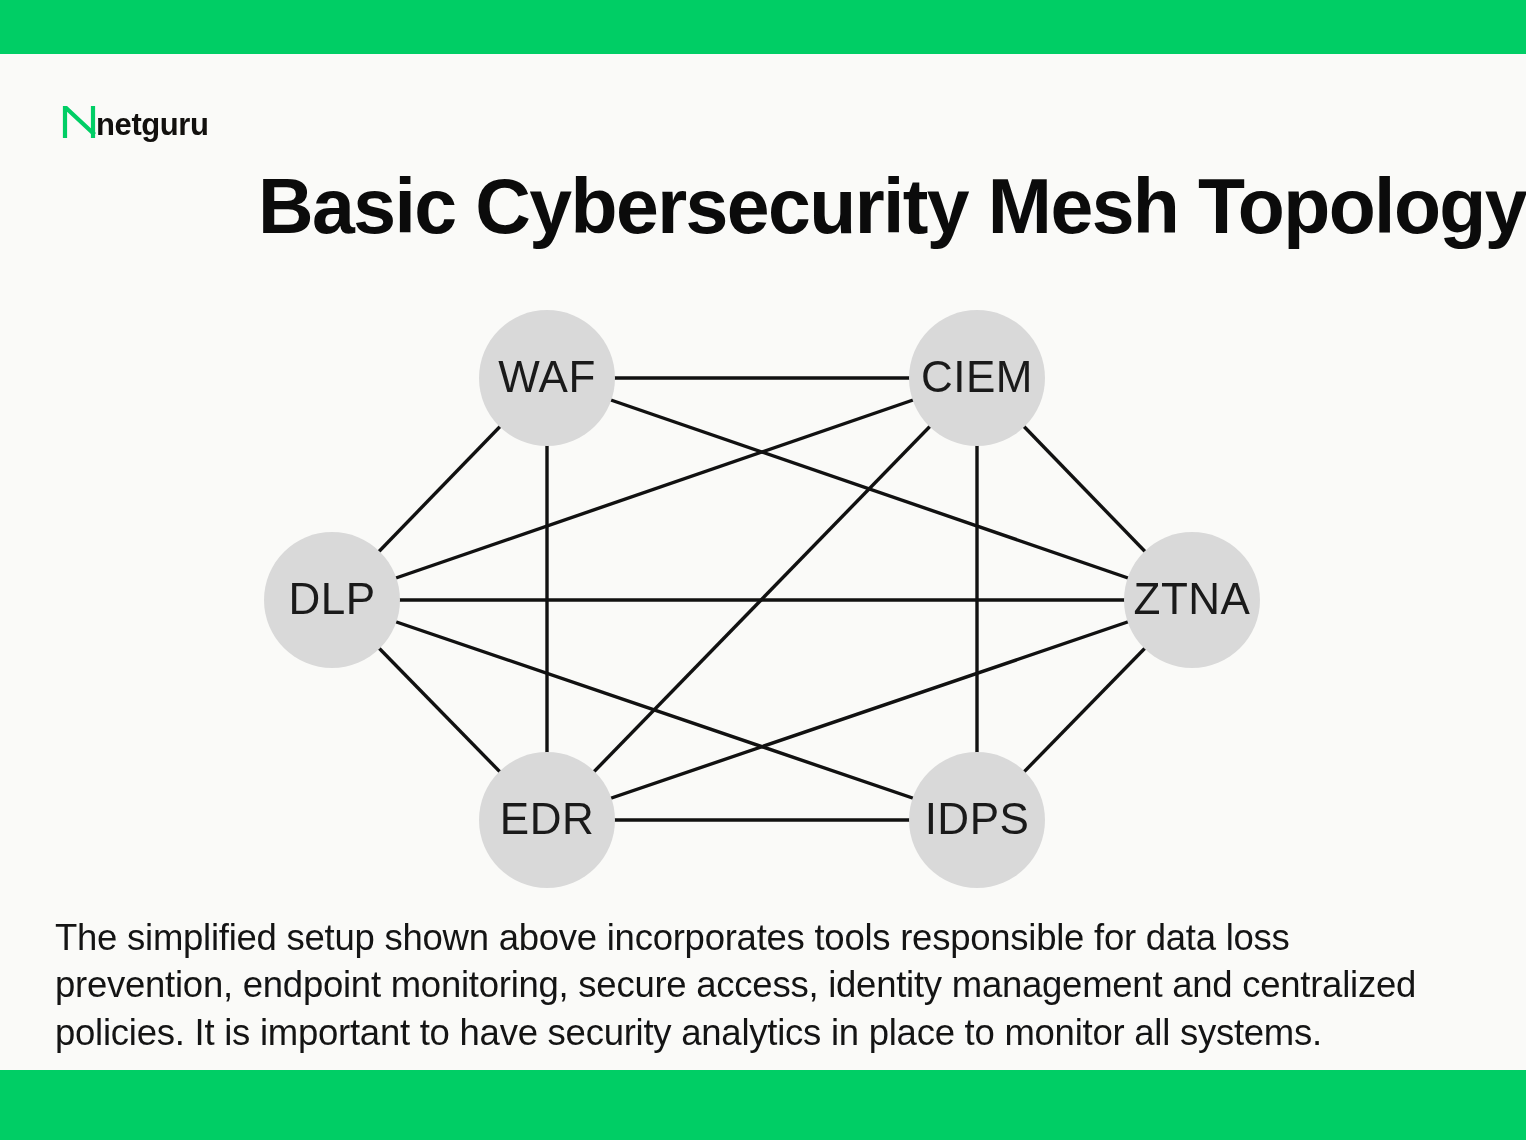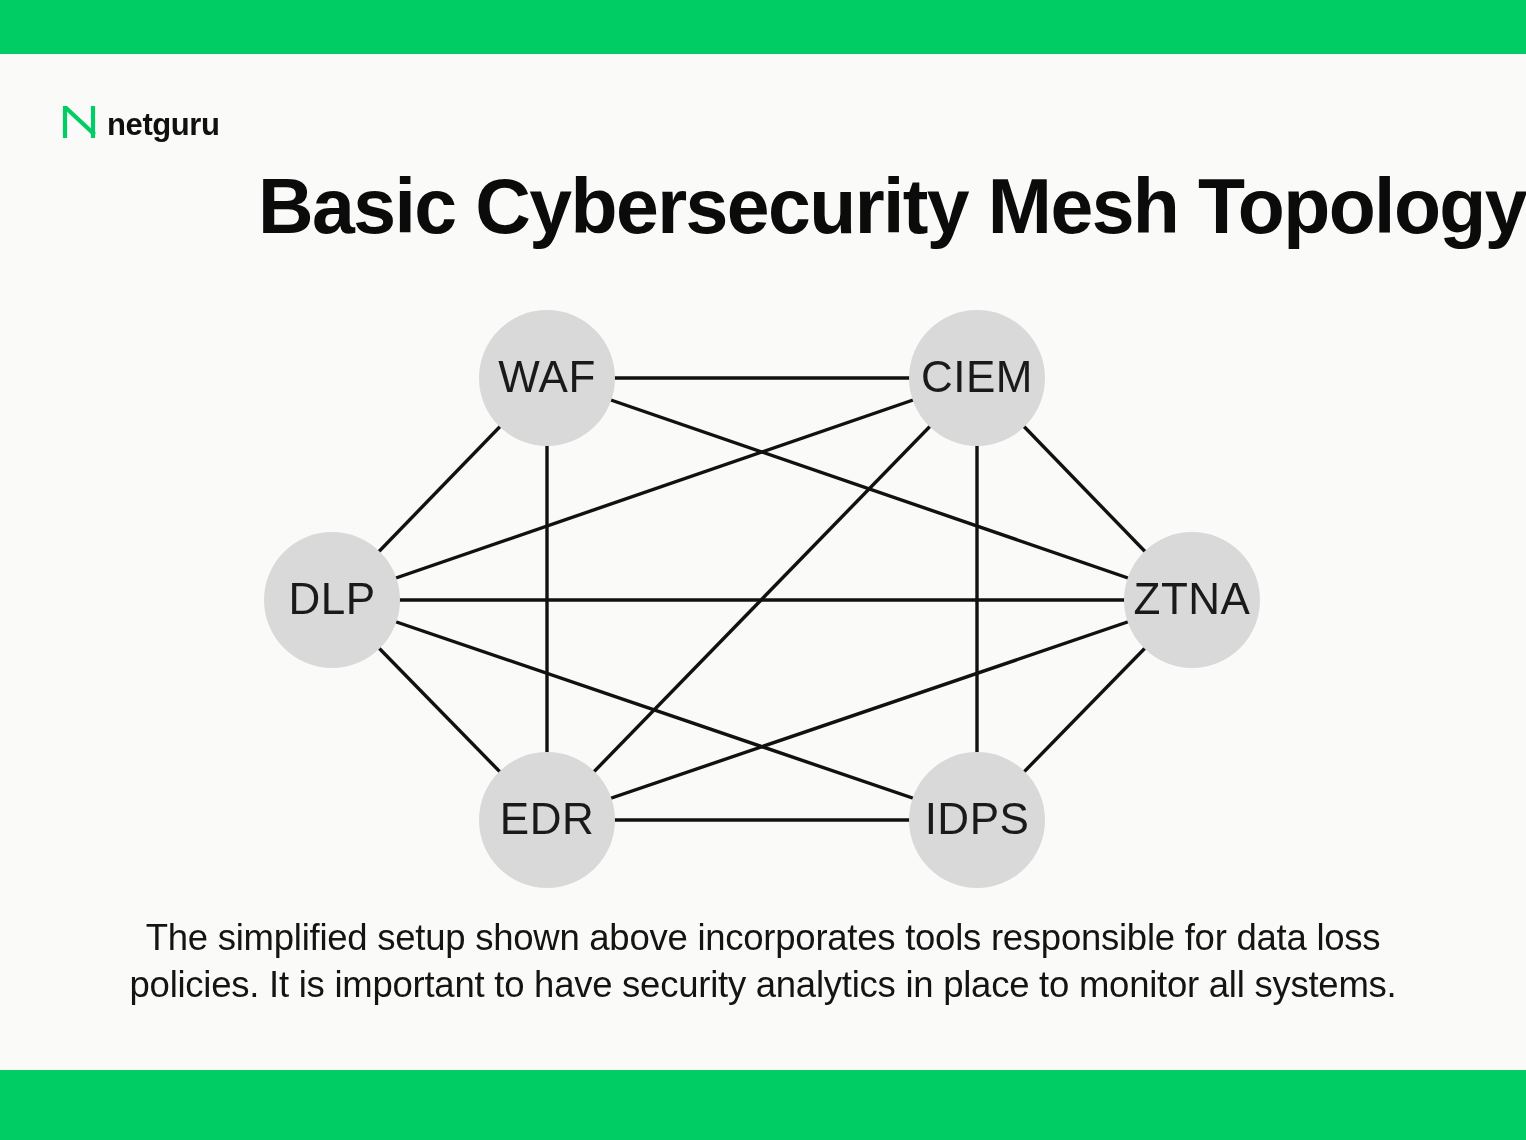--- a/index.html
+++ b/index.html
@@ -22,21 +22,20 @@
   }
   #bar-top   { top: 0;     height: 54px; }
   #bar-bottom{ top: 1070px; height: 70px; }
 
   #logo {
     position: absolute;
     left: 62px;
     top: 106px;
     display: flex;
     align-items: center;
-    gap: 11px;
   }
   #logo-mark { display: block; }
   #logo-text {
     font-family: "Liberation Sans", sans-serif;
     font-size: 31px;
     font-weight: 700;
     color: #12100E;
     letter-spacing: -0.4px;
     line-height: 1;
   }
@@ -78,21 +77,20 @@
     text-anchor: middle;
     dominant-baseline: middle;
     letter-spacing: 0.5px;
   }
 
   #caption {
     position: absolute;
     left: 55px;
     top: 914px;
     width: 1416px;
-    text-align: center;
     font-family: "Liberation Sans", sans-serif;
     font-size: 36.5px;
     font-weight: 400;
     color: #141414;
     line-height: 1.30;
     letter-spacing: -0.25px;
   }
   #caption div { white-space: nowrap; }
 </style>
 </head>
@@ -152,16 +150,17 @@
       </g>
       <g>
         <circle cx="977" cy="545" r="68" class="node-circle"></circle>
         <text x="977" y="547" class="node-label">IDPS</text>
       </g>
     </g>
 </svg>
 
 <div id="caption">
   <div>The simplified setup shown above incorporates tools responsible for data loss</div>
+  <div>prevention, endpoint monitoring, secure access, identity management and centralized</div>
   <div>policies. It is important to have security analytics in place to monitor all systems.</div>
 </div>
 
 <div class="bar" id="bar-bottom"></div>
 
 </body></html>

